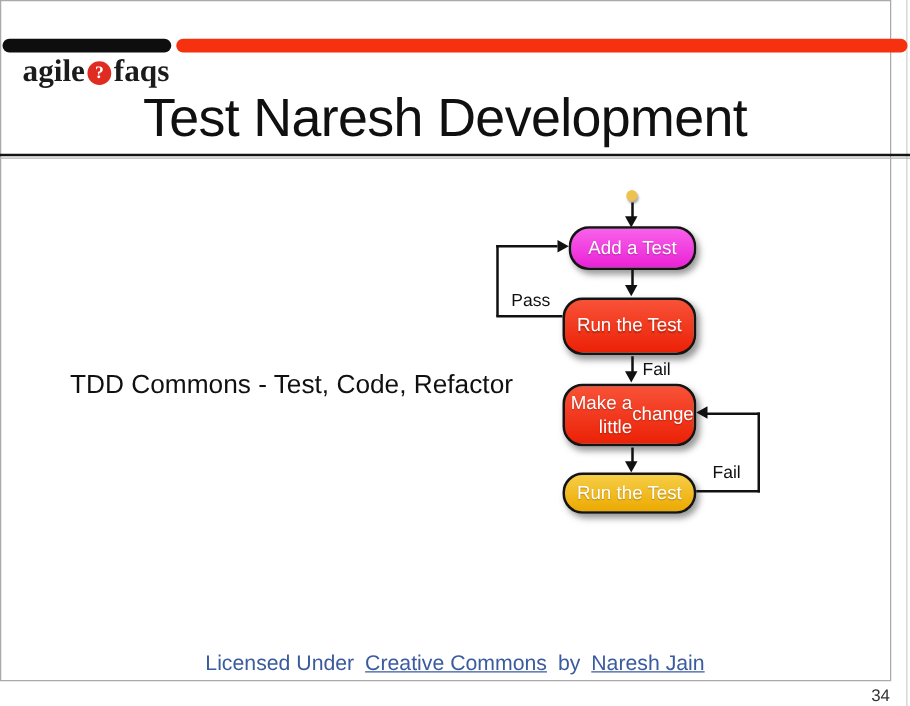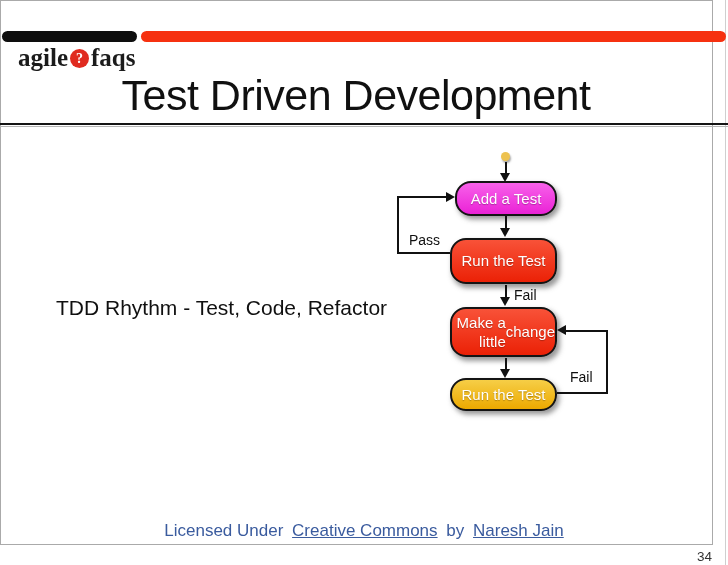--- a/index.html
+++ b/index.html
@@ -71,25 +71,25 @@
 
 <div class="abs bar-black"></div>
 <div class="abs bar-red"></div>
 
 <div class="abs logo">
   <span>agile</span>
   <span class="logo-badge">?</span>
   <span>faqs</span>
 </div>
 
-<div class="abs title">Test Driven Development</div>
+<div class="abs title">Test Naresh Development</div>
 <div class="abs title-rule"></div>
 <div class="abs title-rule-shadow"></div>
 
-<div class="abs note">TDD Rhythm - Test, Code, Refactor</div>
+<div class="abs note">TDD Commons - Test, Code, Refactor</div>
 
 <div class="abs dot"></div>
 
 <div class="abs vline" style="left:504.5px;top:162px;height:12px;"></div>
 <div class="abs arr-down" style="left:500px;top:173px;"></div>
 
 <div class="abs node node-add">
   <span>Add a Test</span>
 </div>
 

